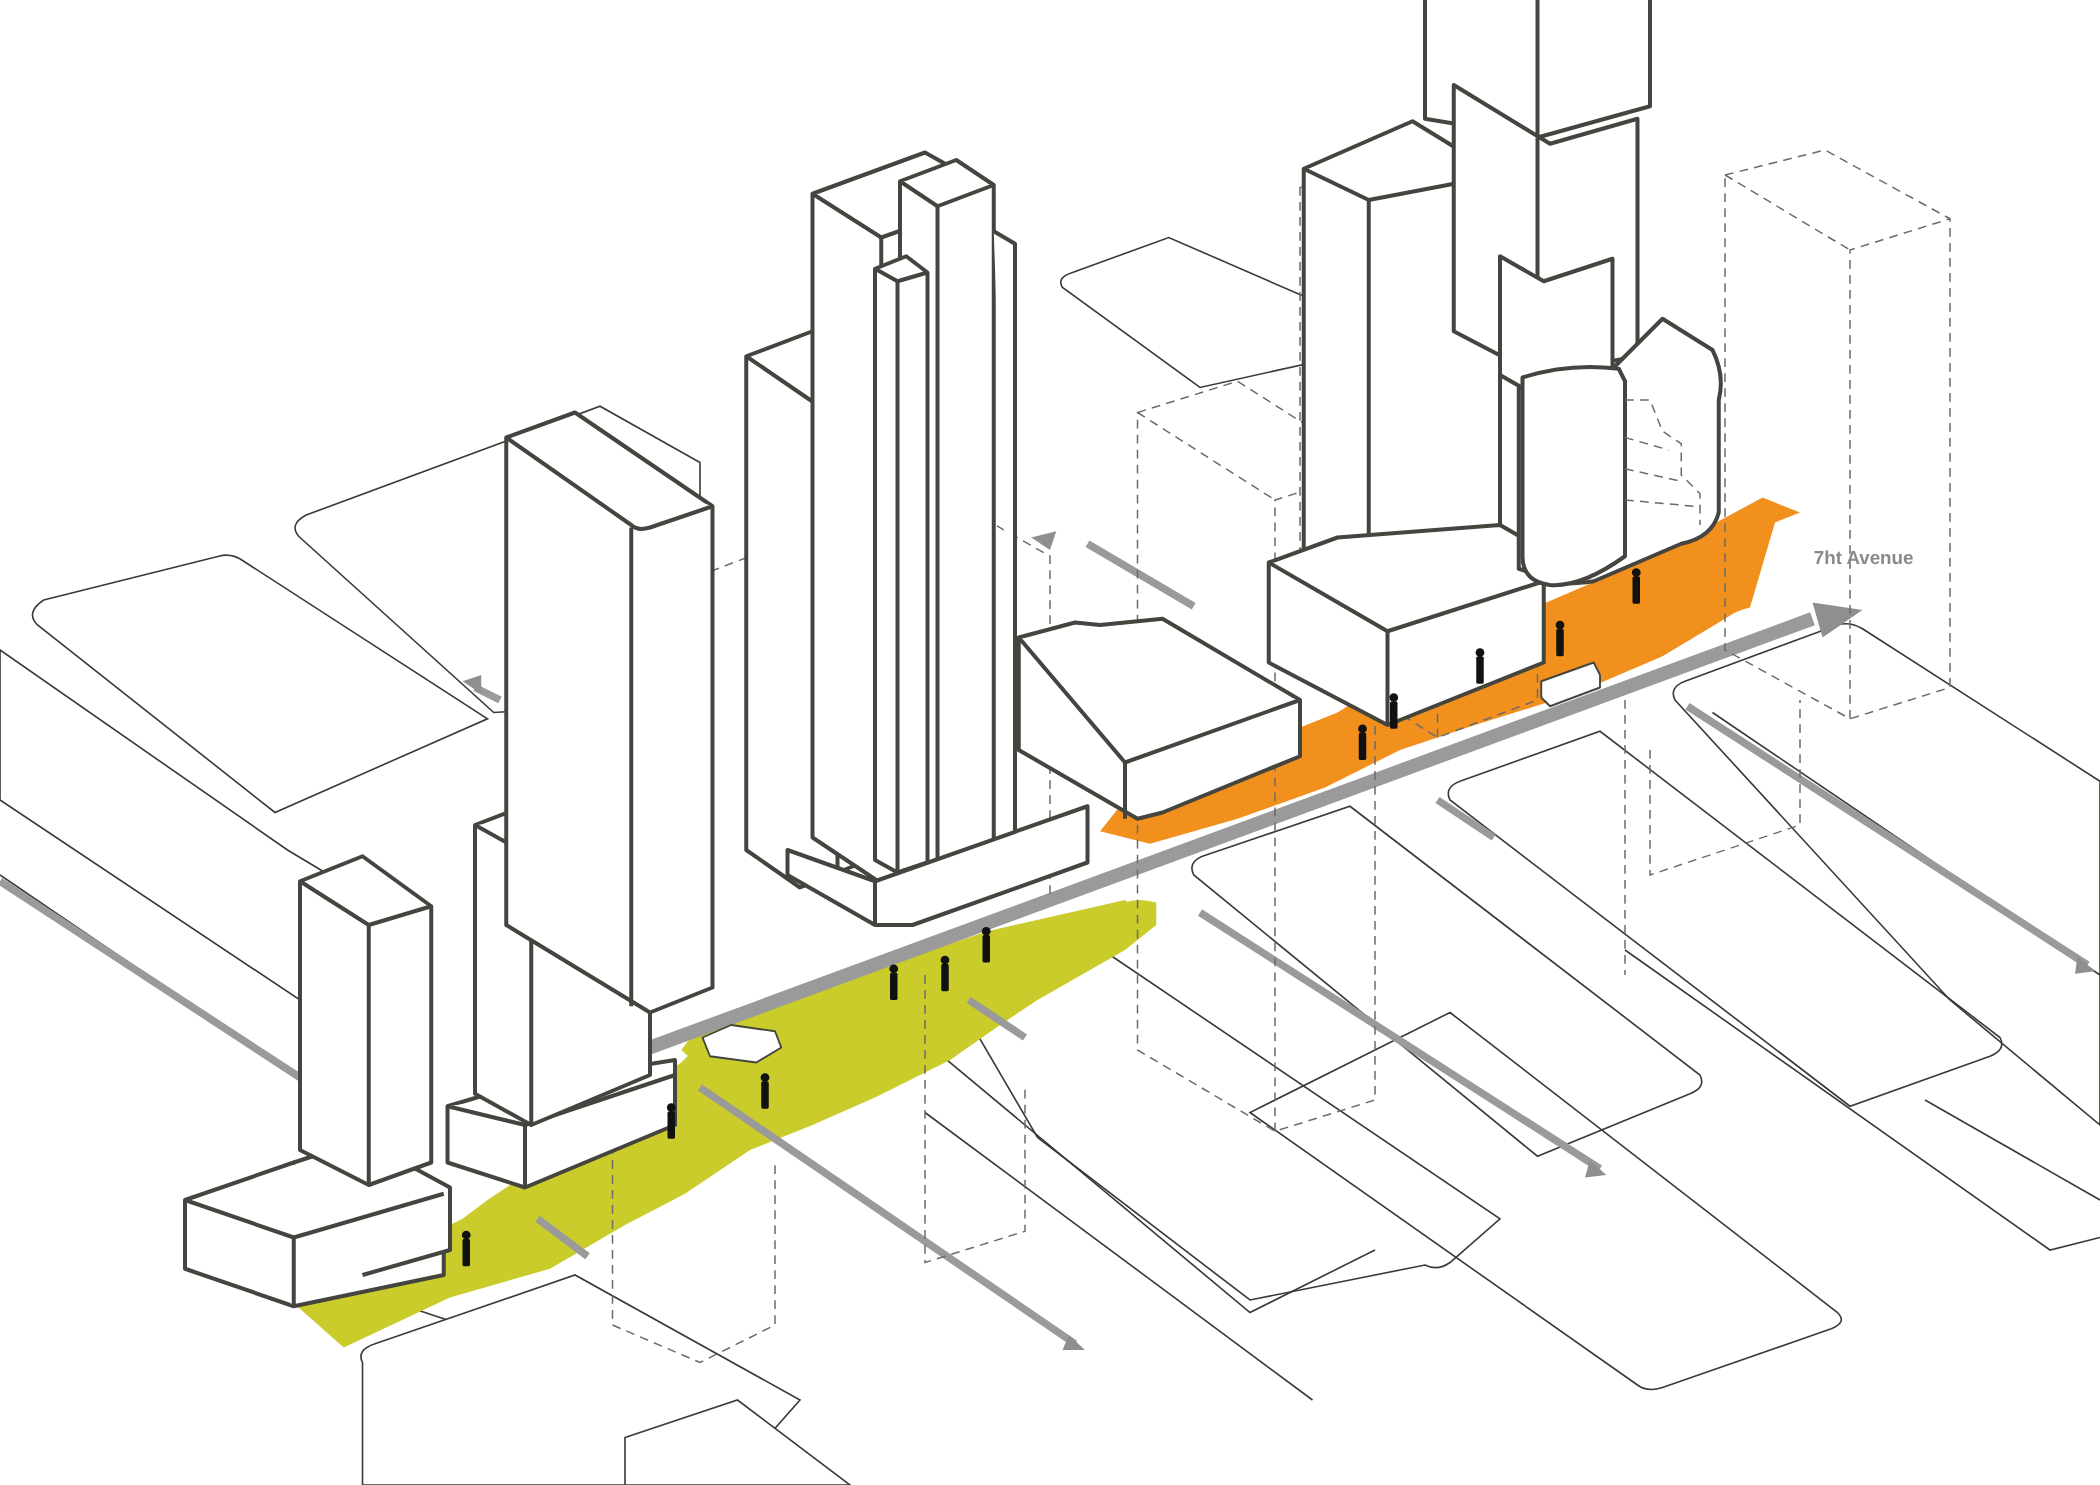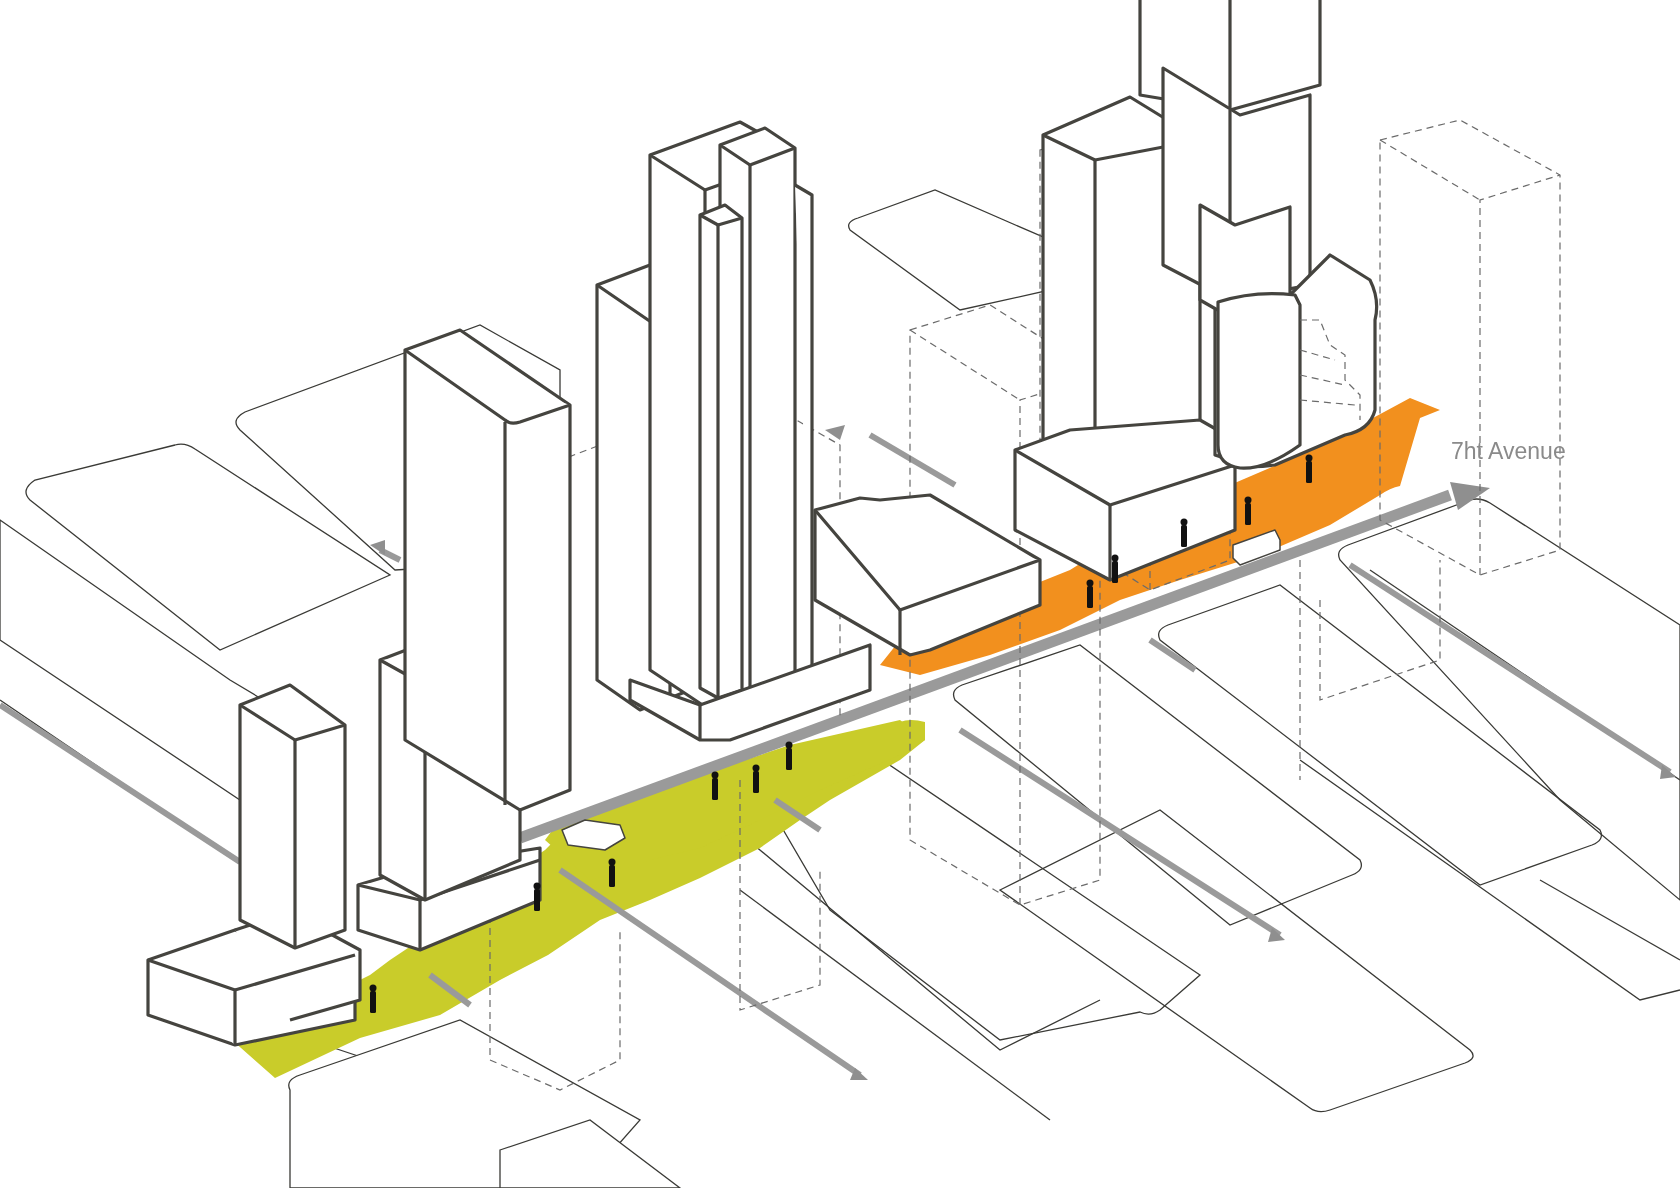--- a/index.html
+++ b/index.html
@@ -5,21 +5,21 @@
   html, body { margin: 0; padding: 0; background: #ffffff; }
   #canvas { position: relative; width: 1680px; height: 1188px; overflow: hidden; background: #ffffff; }
   svg { position: absolute; left: 0; top: 0; }
   .blk { fill: #ffffff; stroke: #3a3a36; stroke-width: 1.3; }
   .bld { fill: #ffffff; stroke: #45443f; stroke-width: 3.2; stroke-linejoin: round; }
   .dash { fill: none; stroke: #6b6b6b; stroke-width: 1.2; stroke-dasharray: 7 5; }
   .road { stroke: #9a9a9a; stroke-width: 9; fill: none; stroke-linecap: butt; }
   .road-thin { stroke: #9a9a9a; stroke-width: 6; fill: none; }
   .arrowhead { fill: #8f8f8f; }
   .person { fill: #111111; }
-  .label { position: absolute; font-family: "Liberation Sans", sans-serif; font-size: 23px; color: #8a8a8a; }
+  .label { position: absolute; font-family: "Liberation Sans", sans-serif; font-size: 15px; color: #8a8a8a; font-weight: bold; }
 </style>
 </head>
 <body>
 
 <div id="canvas">
 <svg width="1680" height="1188" viewBox="0 0 1680 1188" xmlns="http://www.w3.org/2000/svg">
 
   <g>
     <path class="blk" d="M30 500 Q20 490 35 480 L175 445 Q185 442 195 449 L390 575 L220 650 Z"></path>
     <path class="blk" d="M240 430 Q230 420 245 412 L480 325 L560 370 L560 560 L395 570 Z"></path>

